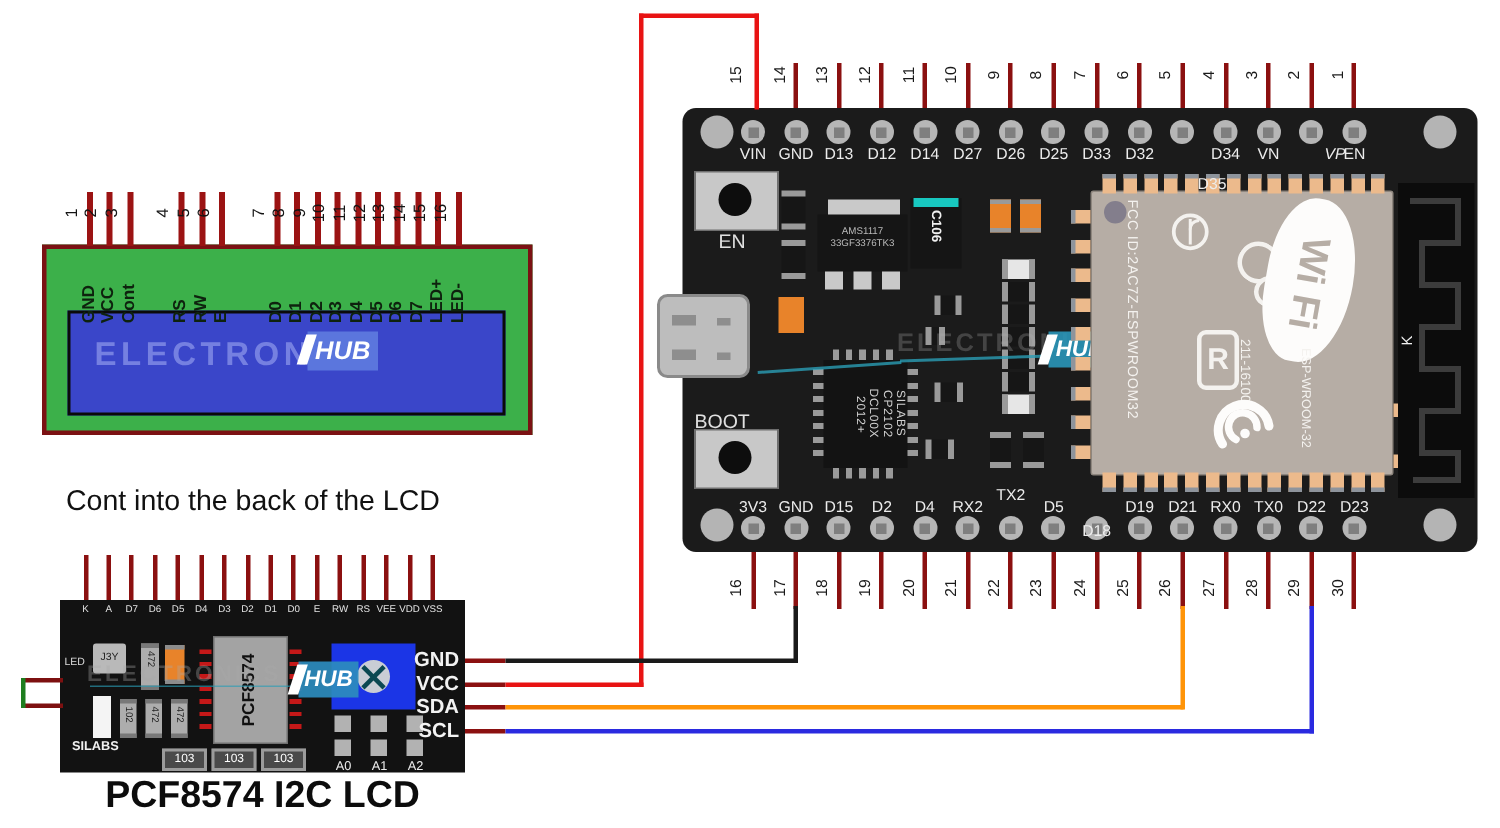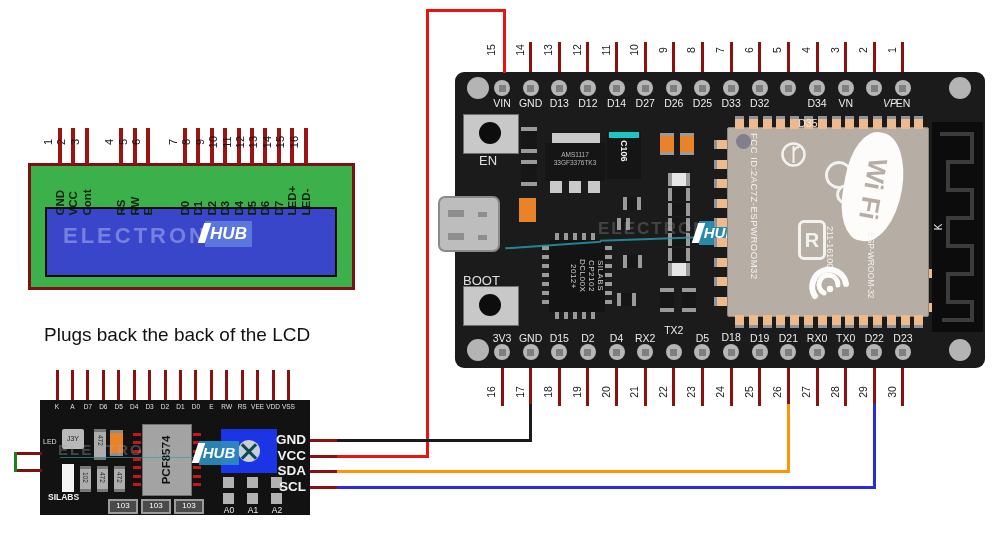--- a/index.html
+++ b/index.html
@@ -102,21 +102,21 @@
       <div class="abs rnum" style="left: 253.85px; top: 136px; width: 26px; height: 12px;">14</div>
       <div class="abs rlabel" style="left: 253.85px; top: 184px; width: 50px; height: 13px;">D7</div>
       <div class="abs" style="left: 290.3px; top: 128px; width: 4px; height: 36px; background: rgb(155, 19, 19);"></div>
       <div class="abs rnum" style="left: 267.3px; top: 136px; width: 26px; height: 12px;">15</div>
       <div class="abs rlabel" style="left: 267.3px; top: 184px; width: 50px; height: 13px;">LED+</div>
       <div class="abs" style="left: 303.75px; top: 128px; width: 4px; height: 36px; background: rgb(155, 19, 19);"></div>
       <div class="abs rnum" style="left: 280.75px; top: 136px; width: 26px; height: 12px;">16</div>
       <div class="abs rlabel" style="left: 280.75px; top: 184px; width: 50px; height: 13px;">LED-</div>
     </div>
 
-  <div class="abs" id="note">Plugs back the back  of the LCD</div>
+  <div class="abs" id="note">Cont into the back  of the LCD</div>
 
   <div class="abs" id="pcf-board">
     <span class="abs" style="left:3px;top:38px;font-size:7px;color:#ddd;">LED</span>
     <div class="abs" style="left:22px;top:29px;width:22px;height:20px;background:#b9b9b9;border-radius:2px;
                 font-size:7px;color:#222;text-align:center;line-height:20px;">J3Y</div>
     <div class="abs vres" style="left:54px;top:29px;width:12px;height:31px;box-sizing:border-box;"><span>472</span></div>
     <div class="abs" style="left:70px;top:30px;width:13px;height:26px;background:#e8832a;border-top:3px solid #8c8c8c;border-bottom:3px solid #8c8c8c;box-sizing:border-box;"></div>
     <div class="abs" style="left:22px;top:64px;width:12px;height:28px;background:#f4f4f4;"></div>
     <div class="abs vres" style="left:40px;top:66px;width:11px;height:26px;box-sizing:border-box;"><span>102</span></div>
     <div class="abs vres" style="left:57px;top:66px;width:11px;height:26px;box-sizing:border-box;"><span>472</span></div>
@@ -195,20 +195,21 @@
       <div class="abs pcf-top-label" style="left: 276.45px; top: 402px; width: 24px; height: 9px;">VSS</div>
       <div class="abs pcf-right-label" style="left: 252px; top: 432px; width: 54px; height: 16px;">GND</div>
       <div class="abs" style="left: 310px; top: 439px; width: 27px; height: 3px; background: rgb(139, 16, 16);"></div>
       <div class="abs pcf-right-label" style="left: 252px; top: 448px; width: 54px; height: 16px;">VCC</div>
       <div class="abs" style="left: 310px; top: 455px; width: 27px; height: 3px; background: rgb(139, 16, 16);"></div>
       <div class="abs pcf-right-label" style="left: 252px; top: 463px; width: 54px; height: 16px;">SDA</div>
       <div class="abs" style="left: 310px; top: 470px; width: 27px; height: 3px; background: rgb(139, 16, 16);"></div>
       <div class="abs pcf-right-label" style="left: 252px; top: 479px; width: 54px; height: 16px;">SCL</div>
       <div class="abs" style="left: 310px; top: 486px; width: 27px; height: 3px; background: rgb(139, 16, 16);"></div>
     </div>
+  <div class="abs" id="pcf-title">PCF8574 I2C LCD</div>
 
   <div class="abs" id="esp-board">
     <div class="abs mhole" style="left:12px;top:5px;"></div>
     <div class="abs mhole" style="left:494px;top:5px;"></div>
     <div class="abs mhole" style="left:12px;top:267px;"></div>
     <div class="abs mhole" style="left:494px;top:267px;"></div>
 
     <div class="abs btn" style="left:8px;top:42px;width:54px;height:38px;">
       <div style="left:15px;top:7px;"></div>
     </div>
@@ -487,21 +488,21 @@
       <div class="abs esp-num" style="left: 676.48px; top: 386px; width: 30px; height: 12px;">23</div>
       <div class="abs hole" style="left: 694.48px; top: 344px; width: 16px; height: 16px;">
         <div></div>
       </div>
       <div class="abs esp-label" style="left: 685.48px; top: 332px; width: 34px; height: 12px;">D5</div>
       <div class="abs" style="left: 729.62px; top: 368px; width: 3px; height: 38px; background: rgb(139, 16, 16);"></div>
       <div class="abs esp-num" style="left: 705.12px; top: 386px; width: 30px; height: 12px;">24</div>
       <div class="abs hole" style="left: 723.12px; top: 344px; width: 16px; height: 16px;">
         <div></div>
       </div>
-      <div class="abs esp-label" style="left: 714.12px; top: 331px; width: 34px; height: 12px;">D18</div>
+      <div class="abs esp-label" style="left: 714.12px; top: 348px; width: 34px; height: 12px;">D18</div>
       <div class="abs" style="left: 758.26px; top: 368px; width: 3px; height: 38px; background: rgb(139, 16, 16);"></div>
       <div class="abs esp-num" style="left: 733.76px; top: 386px; width: 30px; height: 12px;">25</div>
       <div class="abs hole" style="left: 751.76px; top: 344px; width: 16px; height: 16px;">
         <div></div>
       </div>
       <div class="abs esp-label" style="left: 742.76px; top: 332px; width: 34px; height: 12px;">D19</div>
       <div class="abs" style="left: 786.9px; top: 368px; width: 3px; height: 38px; background: rgb(139, 16, 16);"></div>
       <div class="abs esp-num" style="left: 762.4px; top: 386px; width: 30px; height: 12px;">26</div>
       <div class="abs hole" style="left: 780.4px; top: 344px; width: 16px; height: 16px;">
         <div></div>

